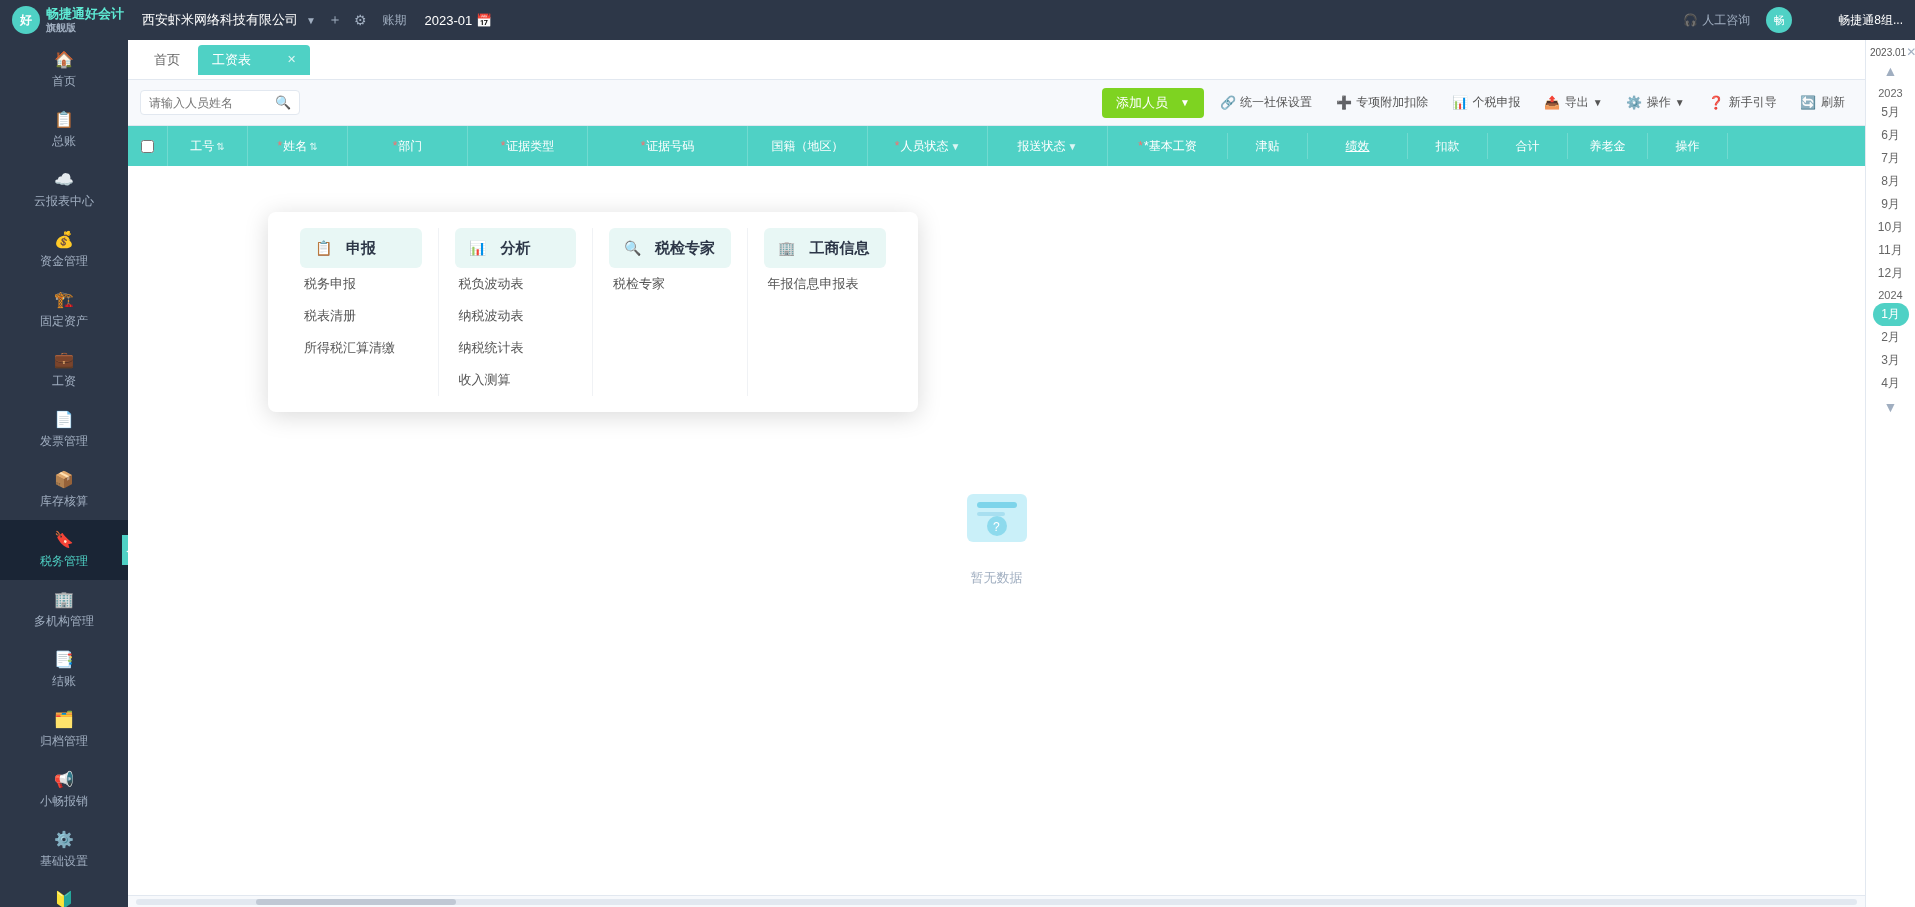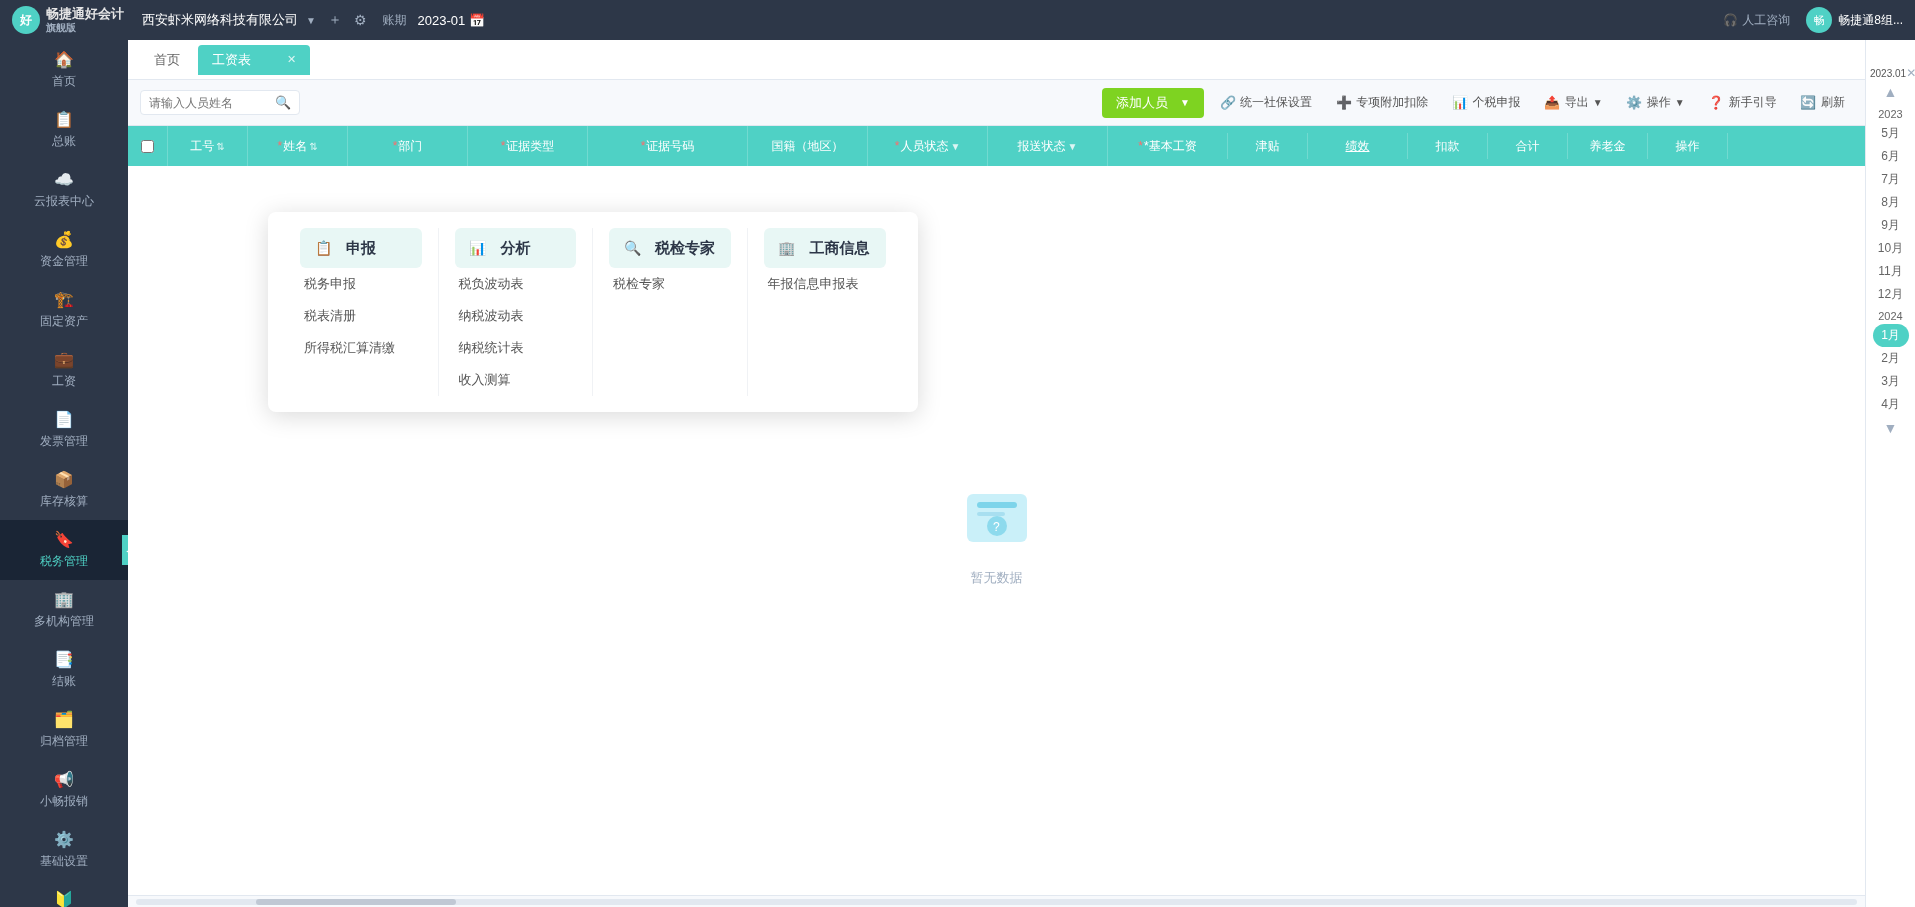--- a/index.html
+++ b/index.html
@@ -3,35 +3,35 @@
   <meta charset="utf-8">
   <style>
     * { margin: 0; padding: 0; box-sizing: border-box; }
     body { font-family: 'Microsoft YaHei', Arial, sans-serif; font-size: 13px; background: #f0f2f5; width: 1915px; height: 907px; overflow: hidden; display: flex; flex-direction: column; }
 
     
     .top-bar { height: 40px; background: #2d3748; display: flex; align-items: center; padding: 0 12px; flex-shrink: 0; }
     .top-bar-logo { display: flex; align-items: center; gap: 6px; color: #fff; font-size: 14px; font-weight: bold; width: 120px; }
     .logo-icon { width: 28px; height: 28px; background: #4fd1c5; border-radius: 50%; display: flex; align-items: center; justify-content: center; color: white; font-size: 12px; }
     .logo-text { display: flex; flex-direction: column; line-height: 1.2; }
-    .logo-main { font-size: 13px; color: #e5e5e5; }
+    .logo-main { font-size: 13px; color: #5eead4; }
     .logo-sub { font-size: 10px; color: #a0aec0; }
     .top-bar-company { display: flex; align-items: center; gap: 8px; color: #fff; font-size: 13px; margin-left: 10px; }
     .company-name { color: #fff; }
     .chevron-down { color: #a0aec0; font-size: 10px; }
     .top-bar-icons { display: flex; align-items: center; gap: 12px; margin-left: 12px; }
     .top-icon { color: #a0aec0; cursor: pointer; font-size: 14px; }
     .period-label { color: #a0aec0; font-size: 12px; margin-left: 16px; }
-    .period-value { color: #fff; font-size: 13px; margin-left: 11px; }
+    .period-value { color: #fff; font-size: 13px; margin-left: 18px; }
     .calendar-icon { color: #4fd1c5; margin-left: 4px; cursor: pointer; }
     .top-bar-right { margin-left: auto; display: flex; align-items: center; gap: 16px; }
     .support-btn { color: #a0aec0; font-size: 12px; display: flex; align-items: center; gap: 4px; cursor: pointer; }
     .user-area { display: flex; align-items: center; gap: 6px; cursor: pointer; }
     .user-avatar { width: 26px; height: 26px; background: #4fd1c5; border-radius: 50%; display: flex; align-items: center; justify-content: center; color: white; font-size: 11px; }
-    .user-name { color: #fff; font-size: 12px; }
+    .user-name { color: #fff; font-size: 12px; margin-left: 40px; }
 
     
     .main-layout { display: flex; flex: 1; overflow: hidden; }
 
     
     .sidebar { width: 128px; background: #2d3748; display: flex; flex-direction: column; flex-shrink: 0; overflow-y: auto; }
     .sidebar-item { display: flex; flex-direction: column; align-items: center; padding: 10px 8px; cursor: pointer; color: #a0aec0; font-size: 12px; gap: 4px; position: relative; }
     .sidebar-item.active { background: #1a2535; color: #4fd1c5; }
     .sidebar-item .si-icon { font-size: 16px; }
     .sidebar-item .si-label { font-size: 12px; }
@@ -83,21 +83,21 @@
     
     .dropdown-popup { position: absolute; top: 86px; left: 140px; background: #fff; border-radius: 8px; box-shadow: 0 4px 24px rgba(0,0,0,0.15); z-index: 100; padding: 16px; width: 650px; display: grid; grid-template-columns: 1fr 1fr 1fr 1fr; gap: 0; }
     .dp-section { padding: 0 16px; border-right: 1px solid #f0f2f5; }
     .dp-section:last-child { border-right: none; }
     .dp-section-icon { width: 28px; height: 28px; background: #e8f7f5; border-radius: 6px; display: flex; align-items: center; justify-content: center; color: #4fd1c5; font-size: 14px; }
     .dp-section-title { font-size: 15px; font-weight: bold; color: #2d3748; }
     .dp-section-header-bg { background: #e8f7f5; border-radius: 6px; padding: 6px 10px; display: flex; align-items: center; gap: 8px; width: 100%; }
     .dp-item { padding: 7px 4px; color: #555; font-size: 13px; cursor: pointer; border-radius: 4px; }
 
     
-    .right-timeline { width: 50px; background: #fff; border-left: 1px solid #e2e8f0; display: flex; flex-direction: column; align-items: center; padding: 22px 0; flex-shrink: 0; overflow-y: auto; }
+    .right-timeline { width: 50px; background: #fff; border-left: 1px solid #e2e8f0; display: flex; flex-direction: column; align-items: center; padding: 1px 0; flex-shrink: 0; overflow-y: auto; }
     .timeline-year { font-size: 11px; color: #666; margin: 4px 0 2px; }
     .timeline-month { font-size: 12px; color: #666; cursor: pointer; padding: 3px 0; width: 36px; text-align: center; border-radius: 12px; }
     .timeline-month.active { background: #4fd1c5; color: white; }
     .timeline-nav { color: #a0aec0; cursor: pointer; font-size: 14px; padding: 4px; }
 
     
     .scroll-bar-container { height: 12px; background: #f7f9fc; border-top: 1px solid #e2e8f0; display: flex; align-items: center; padding: 0 8px; flex-shrink: 0; }
     .scroll-bar-track { flex: 1; height: 6px; background: #e2e8f0; border-radius: 3px; }
     .scroll-bar-thumb { width: 200px; height: 6px; background: #c0c8d4; border-radius: 3px; margin-left: 120px; }
 

